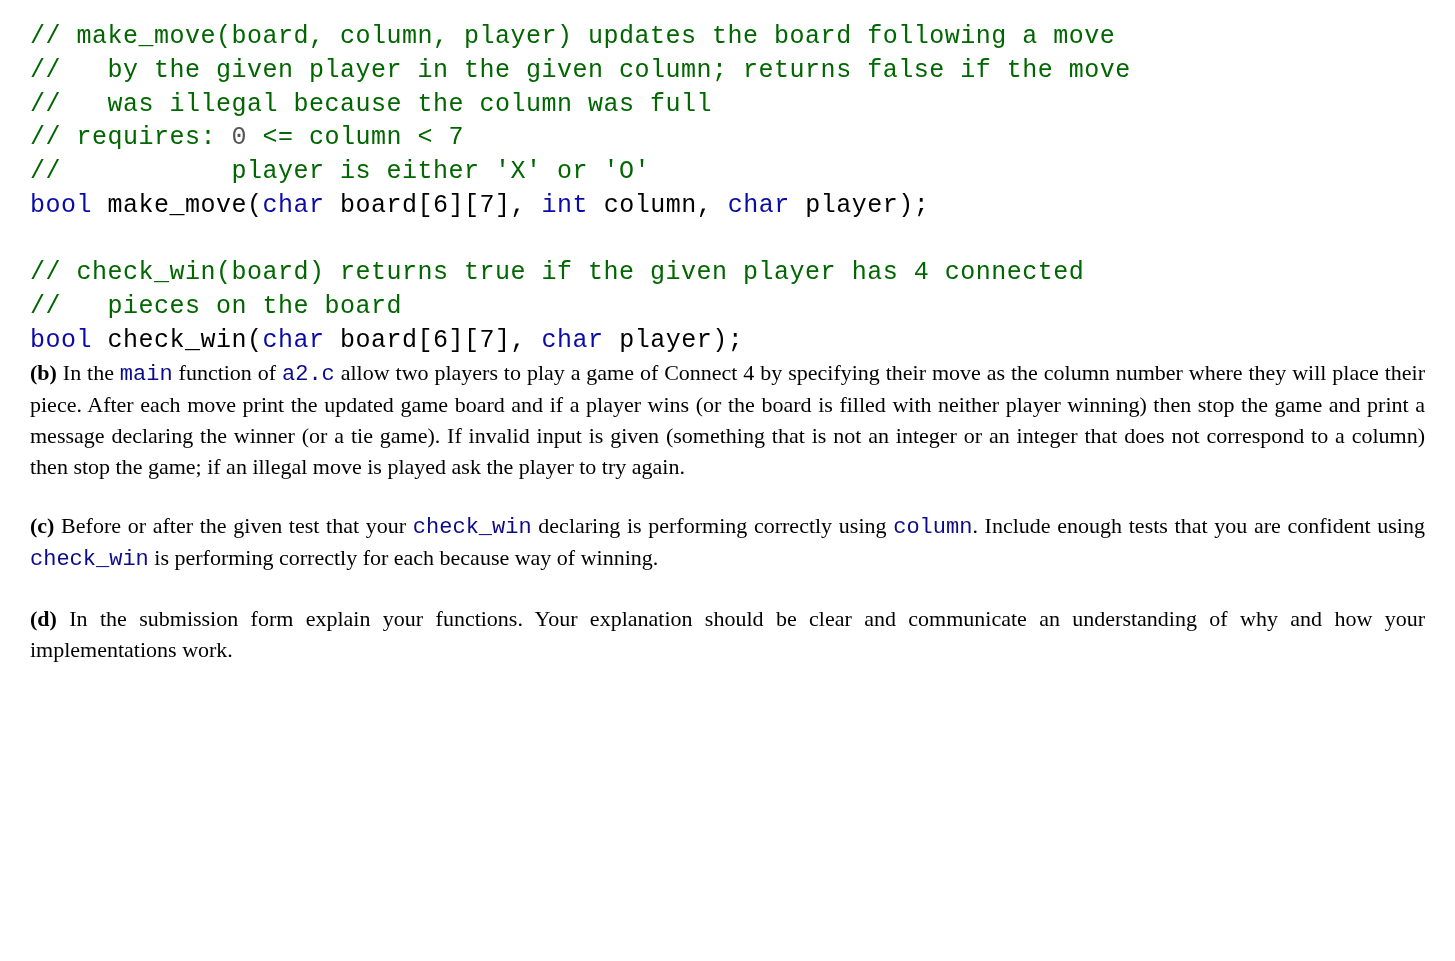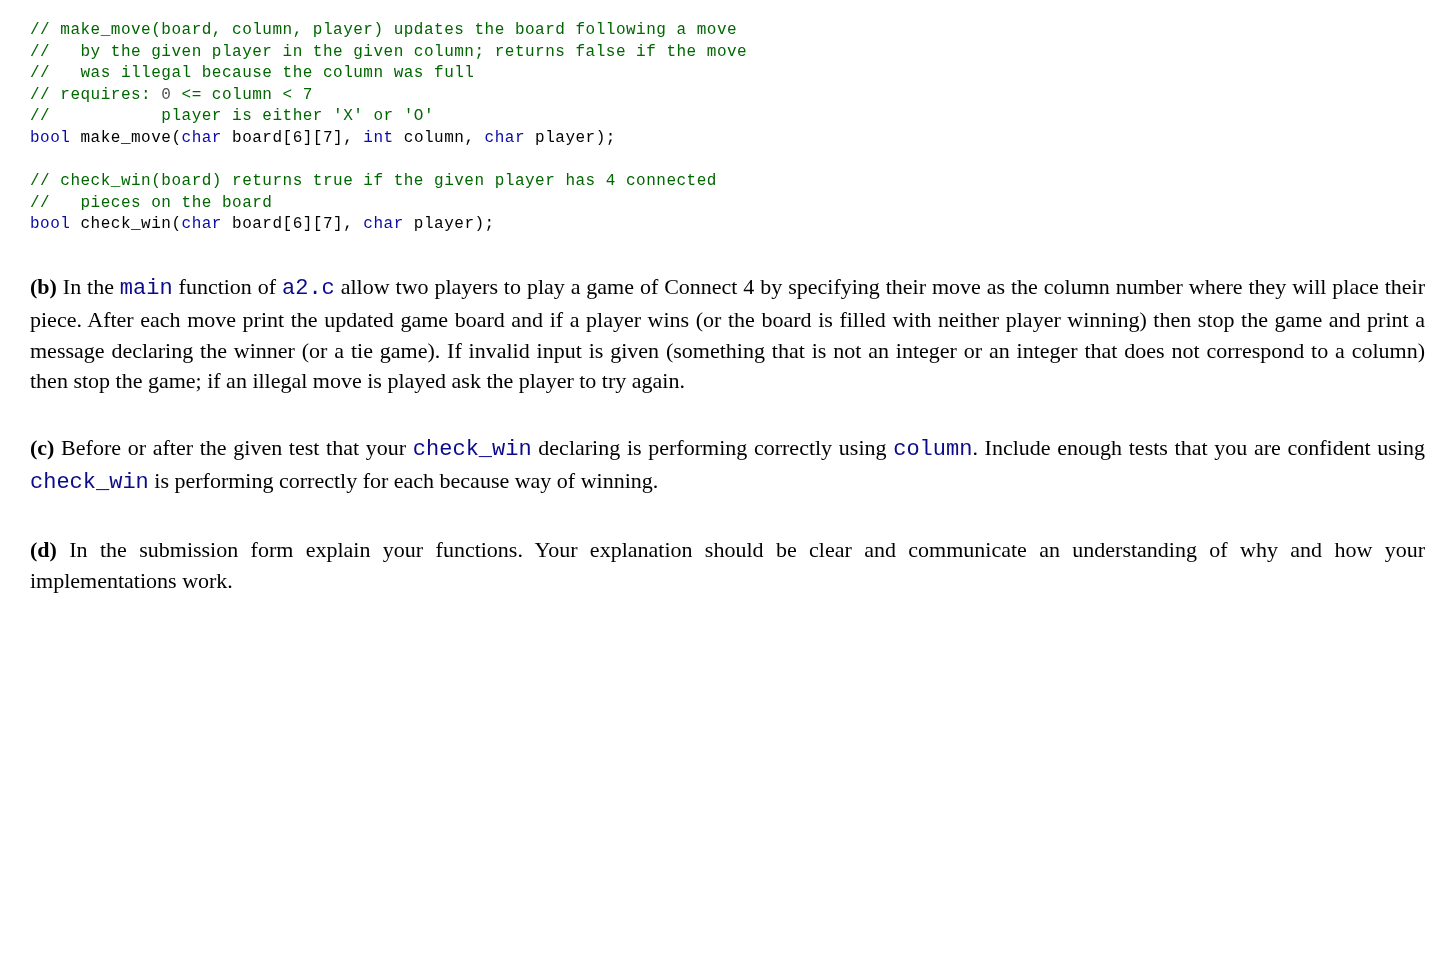--- a/index.html
+++ b/index.html
@@ -8,32 +8,31 @@
     font-family: Georgia, 'Times New Roman', serif;
     font-size: 22px;
     line-height: 1.4;
     color: #000;
     background: #fff;
     width: 1455px;
     box-sizing: border-box;
   }
   .code-block {
     font-family: 'Courier New', Courier, monospace;
-    font-size: 16px;
+    font-size: 25px;
     white-space: pre;
     line-height: 1.35;
     letter-spacing: 0.5px;
   }
   .comment { color: #006600; }
   .keyword { color: #0a0aa8; }
   .number { color: #555555; }
   .para {
     margin-bottom: 28px;
     text-align: justify;
-    margin-top: 36px;
   }
   .bold { font-weight: bold; }
   .inline-code {
     font-family: 'Courier New', Courier, monospace;
     color: #0a0a8b;
   }
 </style>
 </head>
 <body>
 

